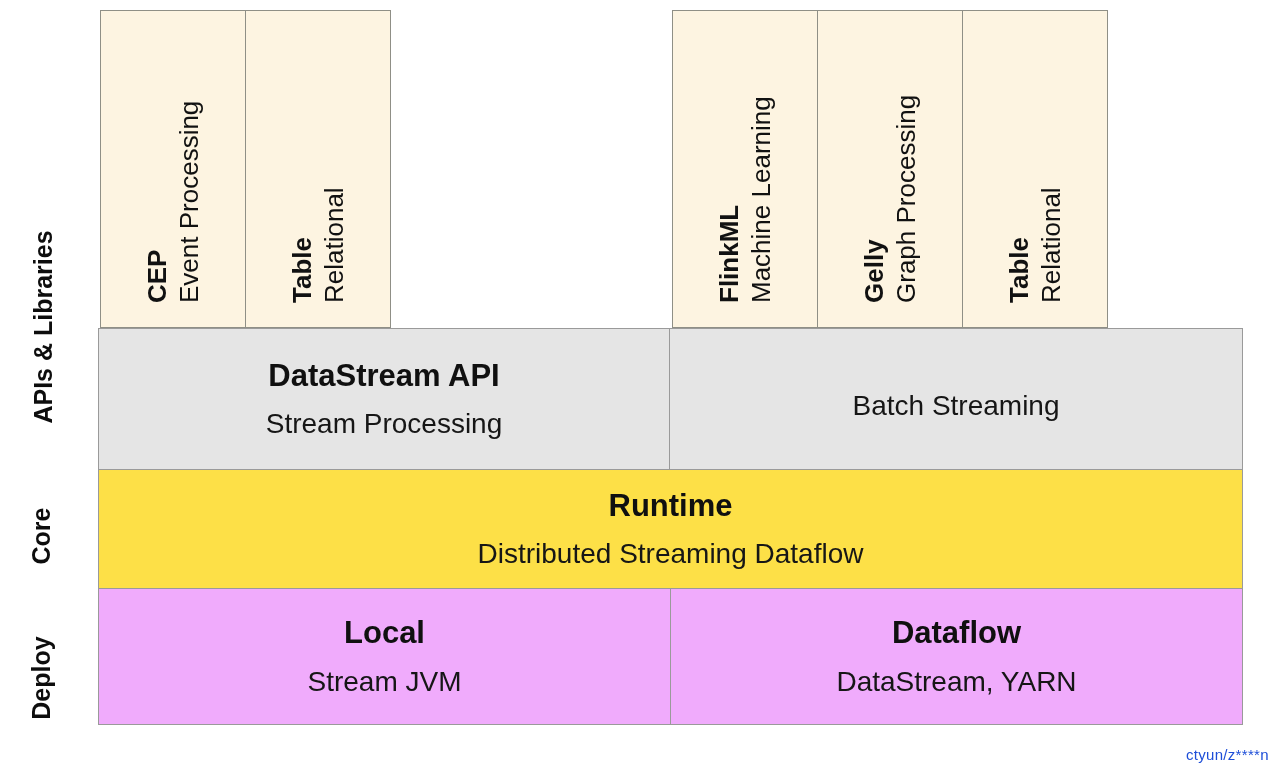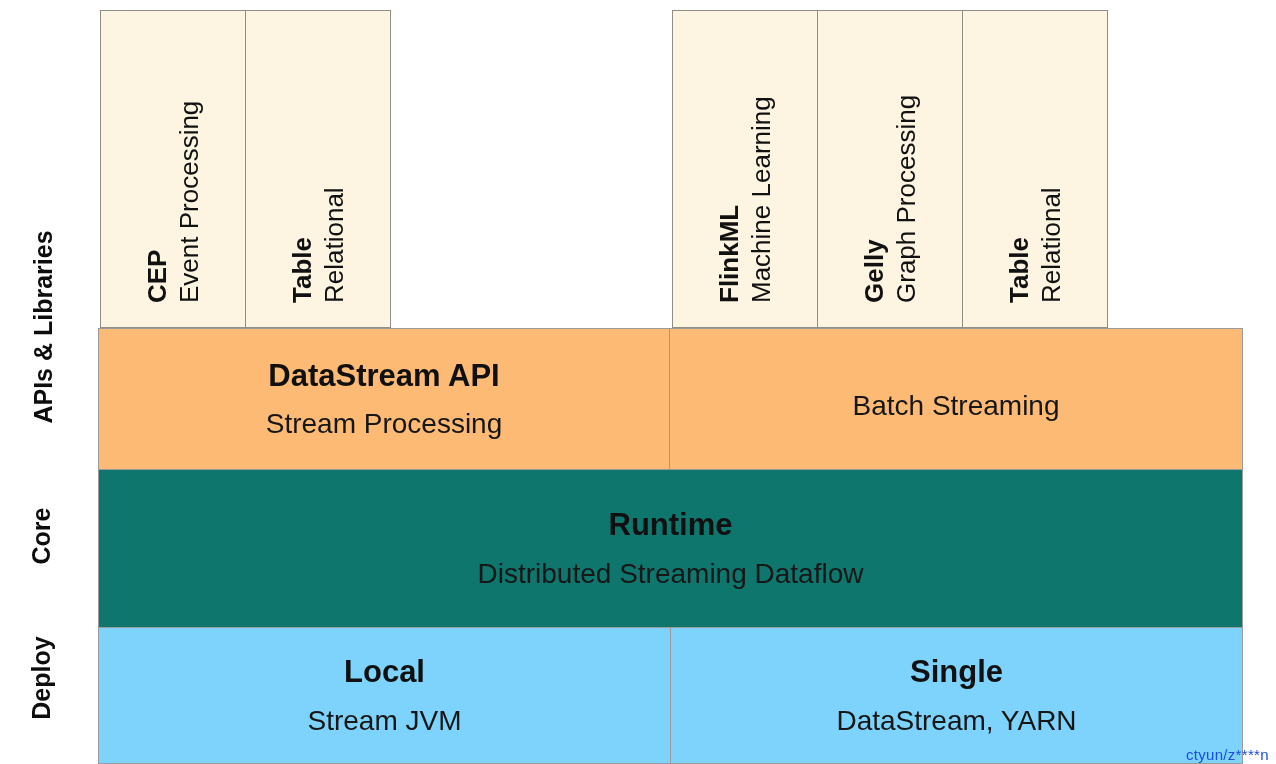--- a/index.html
+++ b/index.html
@@ -33,23 +33,23 @@
     position:absolute; left:0; top:0; width:316px; height:144px;
     transform-origin:0 0; transform:rotate(-90deg) translateX(-316px);
     display:flex; flex-direction:column; justify-content:center;
     align-items:flex-start; padding-left:24px; white-space:nowrap;
   }
   .lib-name { font-weight:700; font-size:26px; line-height:1.25; }
   .lib-desc { font-size:26px; line-height:1.25; }
 
   
   .band { position:relative; width:1145px; display:flex; border:1px solid #9a9a9a; }
-  .band-api    { height:142px; background:#fdba74; }
-  .band-core   { height:159px; background:#0f766e; margin-top:-1px; }
-  .band-deploy { height:137px; background:#7dd3fc; margin-top:-1px; }
+  .band-api    { height:142px; background:#e5e5e5; }
+  .band-core   { height:120px; background:#fde047; margin-top:-1px; }
+  .band-deploy { height:137px; background:#f0abfc; margin-top:-1px; }
 
   .band-cell { display:flex; flex-direction:column; justify-content:center; align-items:center; }
   .cell-datastream { width:570px; }
   .cell-dataset { flex:1; border-left:1px solid #9a9a9a; }
   .cell-core { flex:1; }
   .cell-deploy { flex:1; }
   .cell-cluster, .cell-cloud { border-left:1px solid #9a9a9a; }
 
   .cell-title { font-weight:700; font-size:31px; line-height:1.15; color:#101010; }
   .cell-sub   { font-size:28px; line-height:1.15; margin-top:15px; color:#161616; }
@@ -126,21 +126,21 @@
         <div class="cell-sub">Distributed Streaming Dataflow</div>
       </div>
     </div>
 
     <div class="band band-deploy">
       <div class="band-cell cell-deploy cell-local">
         <div class="cell-title">Local</div>
         <div class="cell-sub">Stream JVM</div>
       </div>
       <div class="band-cell cell-deploy cell-cluster">
-        <div class="cell-title">Single</div>
+        <div class="cell-title">Dataflow</div>
         <div class="cell-sub">DataStream, YARN</div>
       </div>
     </div>
 
   </div>
 
   <div class="watermark">ctyun/z****n</div>
 
 </div>
 

